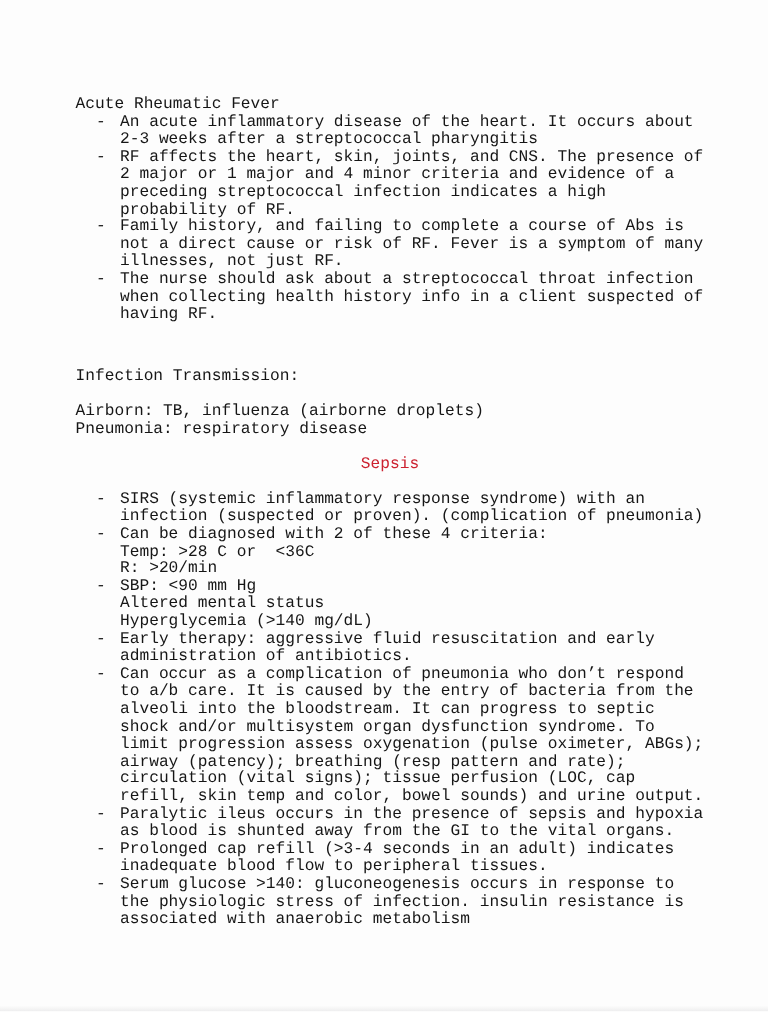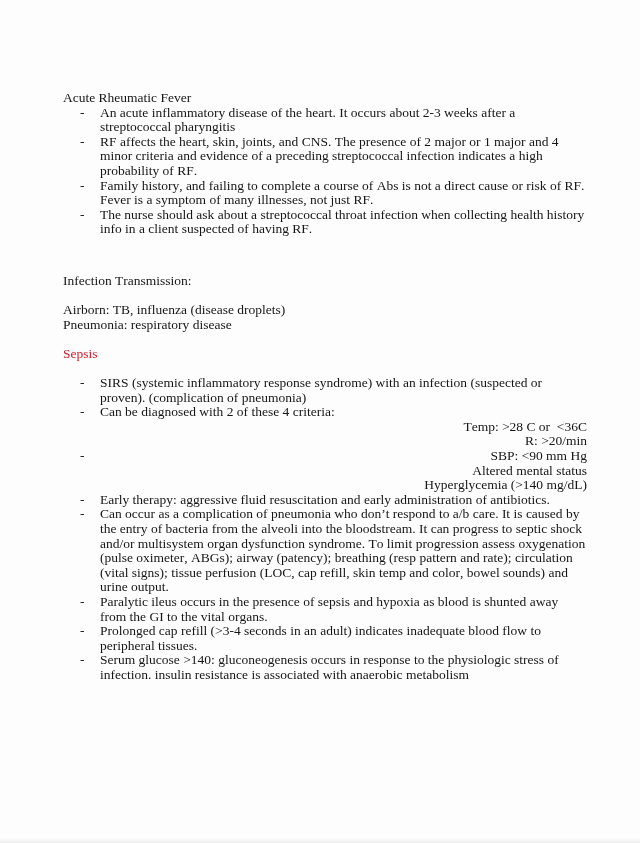--- a/index.html
+++ b/index.html
@@ -20,41 +20,42 @@
     content: "";
     position: absolute;
     left: 0; right: 0; bottom: 0;
     height: 5px;
     background: linear-gradient(#fdfdfd, #ededee);
     pointer-events: none;
   }
   .content {
     position: absolute;
     left: 63px;
-    top: 91px;
+    top: 81px;
     width: 524px;
+    font-family: Liberation Mono, monospace;
   }
   .heading { white-space: pre; }
   .h-infection { margin-top: 37px; }
   .plain-block { margin-top: 14.6px; }
   .plain-line { white-space: pre; }
-  .h-sepsis { margin-top: 14.6px; }
+  .h-sepsis { margin-top: 14.6px; text-align: center; }
   .sepsis-list { margin-top: 14.6px; }
   .bullet { display: flex; }
   .dash {
     flex: none;
     width: 37px;
     padding-left: 17px;
   }
   .btext {
     flex: none;
     width: 487px;
   }
   .lead { display: block; }
-  .subline { display: block; white-space: pre; text-align: right; }
+  .subline { display: block; white-space: pre; }
 </style>
 </head>
 <body>
 
 <div class="page">
   <div class="content">
 
     <div>
       <div class="heading">Acute Rheumatic Fever</div>
 
@@ -80,21 +81,21 @@
         <span class="dash">-</span>
         <span class="btext">
             <span class="lead">The nurse should ask about a streptococcal throat infection when collecting health history info in a client suspected of having RF.</span>
           </span>
       </div>
     </div>
 
     <div>
       <div class="heading h-infection">Infection Transmission:</div>
       <div class="plain-block">
-        <div class="plain-line">Airborn: TB, influenza (disease droplets)</div>
+        <div class="plain-line">Airborn: TB, influenza (airborne droplets)</div>
         <div class="plain-line">Pneumonia: respiratory disease</div>
       </div>
     </div>
 
     <div>
       <div class="heading h-sepsis" style="color: rgb(204, 33, 48);">Sepsis</div>
 
       <div class="sepsis-list">
         <div class="bullet">
           <span class="dash">-</span>

